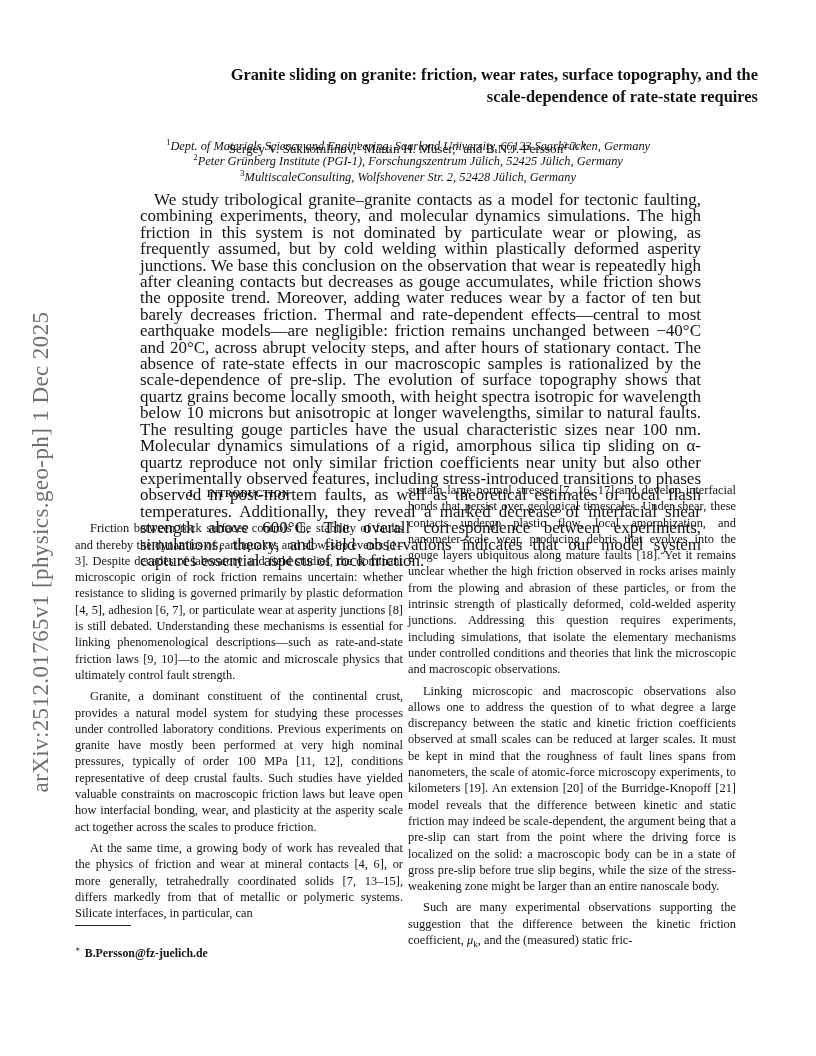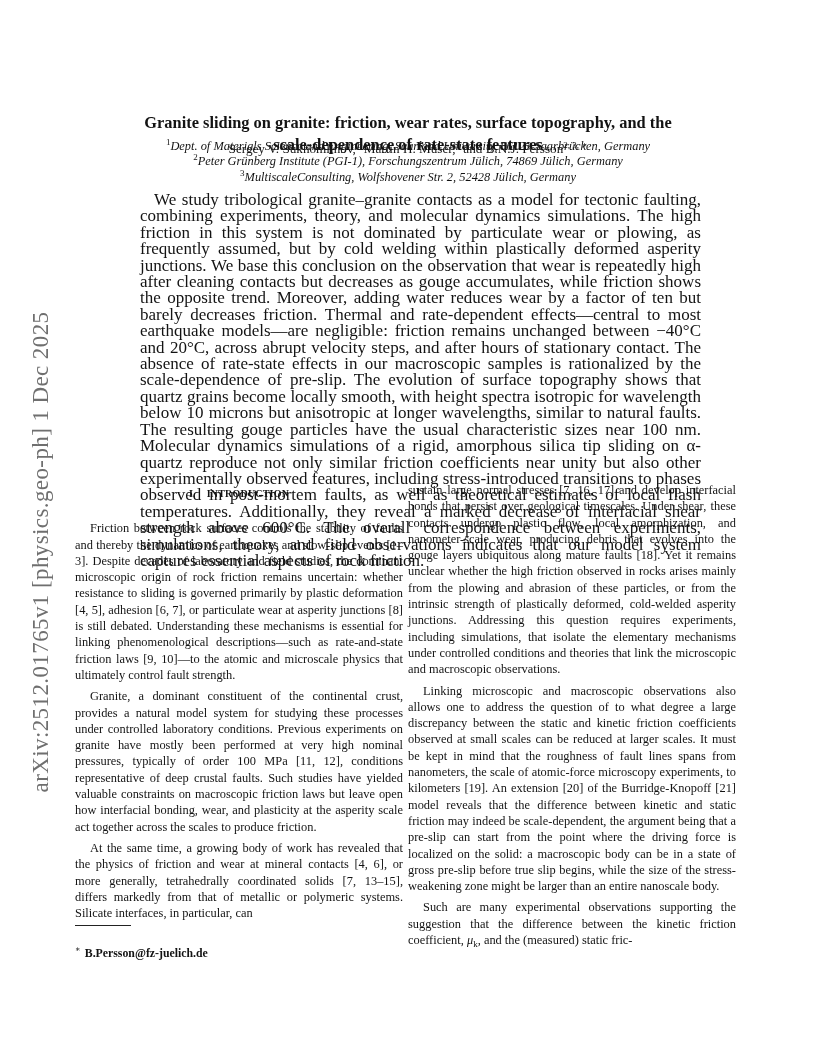--- a/index.html
+++ b/index.html
@@ -22,25 +22,24 @@
     transform: translate(-50%, -50%) rotate(-90deg);
     white-space: nowrap;
     font-size: 23px;
     letter-spacing: 0.4px;
     color: #6f6f6f;
   }
 
   .title {
     position: absolute;
     left: 58px; top: 64px; width: 700px;
-    text-align: center;
+    text-align: right;
     font-weight: bold;
     font-size: 16.4px;
     line-height: 22px;
-    margin-top: 48px;
   }
 
   .authors {
     position: absolute;
     left: 58px; top: 117px; width: 700px;
     text-align: center;
     font-size: 13.2px;
     margin-top: 24px;
   }
   .authors sup { font-size: 9px; line-height: 0; }
@@ -107,30 +106,30 @@
 </style>
 </head>
 <body>
 
 <div class="page">
 
   <div class="arxiv-stamp">arXiv:2512.01765v1 [physics.geo-ph] 1 Dec 2025</div>
 
   <div class="title">
     <span>Granite sliding on granite: friction, wear rates, surface topography, and the</span><br>
-    <span>scale-dependence of rate-state features</span>
+    <span>scale-dependence of rate-state requires</span>
   </div>
 
   <div class="authors">
     <span>Sergey V. Sukhomlinov,</span><sup>1</sup><span> Martin H. Müser,</span><sup>1</sup><span> and B.N.J. Persson</span><sup>2, 3, ∗</sup>
   </div>
 
   <div class="affiliations">
     <div><sup>1</sup><span>Dept. of Materials Science and Engineering, Saarland University, 66123 Saarbrücken, Germany</span></div>
-    <div><sup>2</sup><span>Peter Grünberg Institute (PGI-1), Forschungszentrum Jülich, 74869 Jülich, Germany</span></div>
+    <div><sup>2</sup><span>Peter Grünberg Institute (PGI-1), Forschungszentrum Jülich, 52425 Jülich, Germany</span></div>
     <div><sup>3</sup><span>MultiscaleConsulting, Wolfshovener Str. 2, 52428 Jülich, Germany</span></div>
   </div>
 
   <div class="abstract">We study tribological granite–granite contacts as a model for tectonic faulting, combining experiments, theory, and molecular dynamics simulations. The high friction in this system is not dominated by particulate wear or plowing, as frequently assumed, but by cold welding within plastically deformed asperity junctions. We base this conclusion on the observation that wear is repeatedly high after cleaning contacts but decreases as gouge accumulates, while friction shows the opposite trend. Moreover, adding water reduces wear by a factor of ten but barely decreases friction. Thermal and rate-dependent effects—central to most earthquake models—are negligible: friction remains unchanged between −40°C and 20°C, across abrupt velocity steps, and after hours of stationary contact. The absence of rate-state effects in our macroscopic samples is rationalized by the scale-dependence of pre-slip. The evolution of surface topography shows that quartz grains become locally smooth, with height spectra isotropic for wavelength below 10 microns but anisotropic at longer wavelengths, similar to natural faults. The resulting gouge particles have the usual characteristic sizes near 100 nm. Molecular dynamics simulations of a rigid, amorphous silica tip sliding on α-quartz reproduce not only similar friction coefficients near unity but also other experimentally observed features, including stress-introduced transitions to phases observed in post-mortem faults, as well as theoretical estimates of local flash temperatures. Additionally, they reveal a marked decrease of interfacial shear strength above 600°C. The overall correspondence between experiments, simulations, theory, and field observations indicates that our model system captures essential aspects of rock friction.</div>
 
   <div class="column left">
     <div class="section-heading">
       <span class="sec-num">I.</span><span>INTRODUCTION</span>
     </div>
     <p>Friction between rock surfaces controls the stability of faults and thereby the dynamics of earthquakes and slow-slip events [1–3]. Despite decades of laboratory and field studies, the dominant microscopic origin of rock friction remains uncertain: whether resistance to sliding is governed primarily by plastic deformation [4, 5], adhesion [6, 7], or particulate wear at asperity junctions [8] is still debated. Understanding these mechanisms is essential for linking phenomenological descriptions—such as rate-and-state friction laws [9, 10]—to the atomic and microscale physics that ultimately control fault strength.</p>

